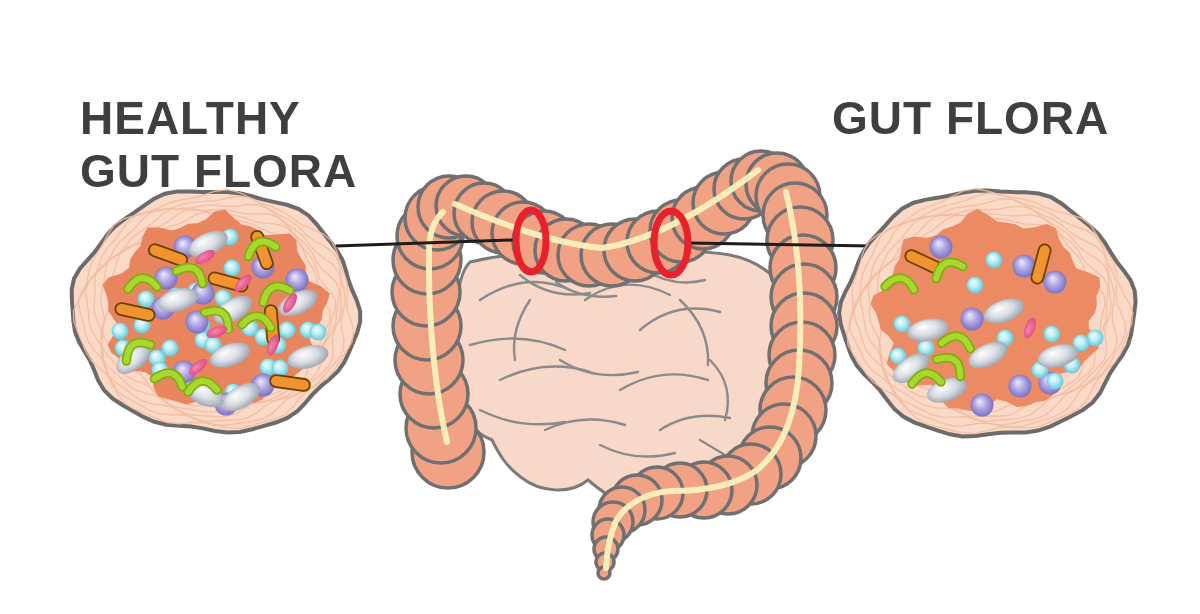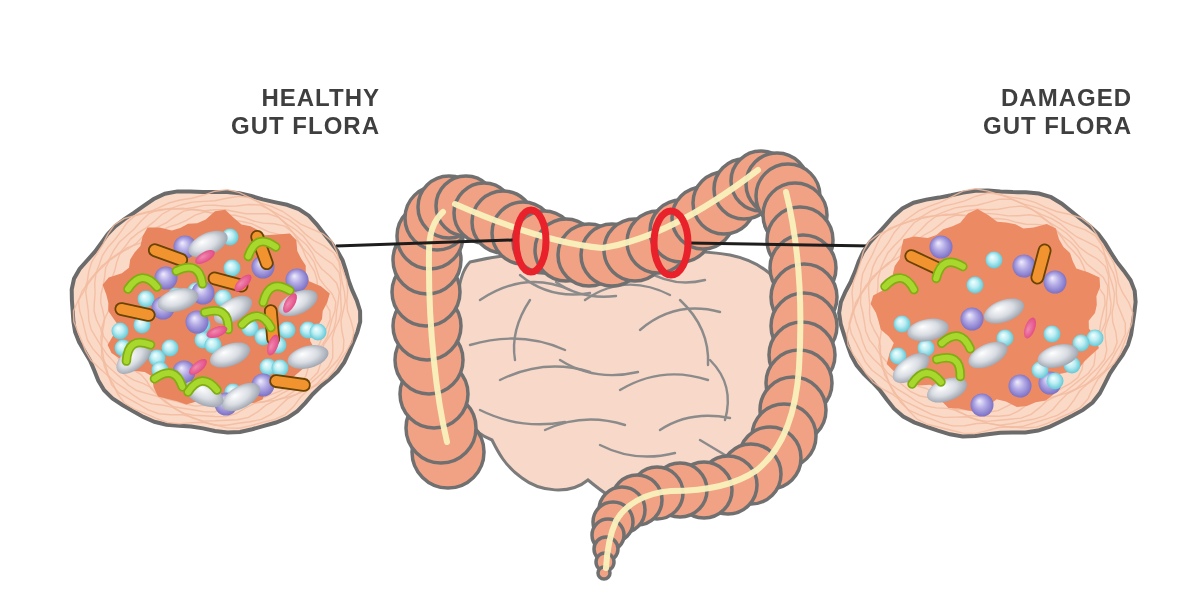--- a/index.html
+++ b/index.html
@@ -1,20 +1,20 @@
 <!DOCTYPE html>
 <html><head>
 <meta charset="utf-8">
 <style>
   html,body{margin:0;padding:0;background:#fff;}
   #stage{position:relative;width:1200px;height:614px;background:#ffffff;overflow:hidden;
          font-family:"Liberation Sans", sans-serif;}
   #scene{position:absolute;left:0;top:0;}
-  .title{position:absolute;top:84px;width:300px;text-align:right;
-         font-weight:700;font-size:24px;line-height:1.16;letter-spacing:1px;color:#3f3f3f;}
+  .title{position:absolute;top:92px;width:300px;text-align:left;
+         font-weight:700;font-size:46px;line-height:1.16;letter-spacing:1px;color:#3f3f3f;}
   .title span{display:block;}
   #title-left{left:80px;}
   #title-right{left:832px;}
 </style>
 </head>
 <body>
 
 <div id="stage">
 
   <svg id="scene" width="1200" height="614" viewBox="0 0 1200 614">
@@ -467,16 +467,15 @@
           </g>
         </g>
       </g>
   </svg>
 
   <div class="title" id="title-left" style="color: rgb(63, 63, 63);">
     <span>HEALTHY</span>
     <span>GUT FLORA</span>
   </div>
   <div class="title" id="title-right" style="color: rgb(63, 63, 63);">
-    <span>DAMAGED</span>
     <span>GUT FLORA</span>
   </div>
 </div>
 
 </body></html>

